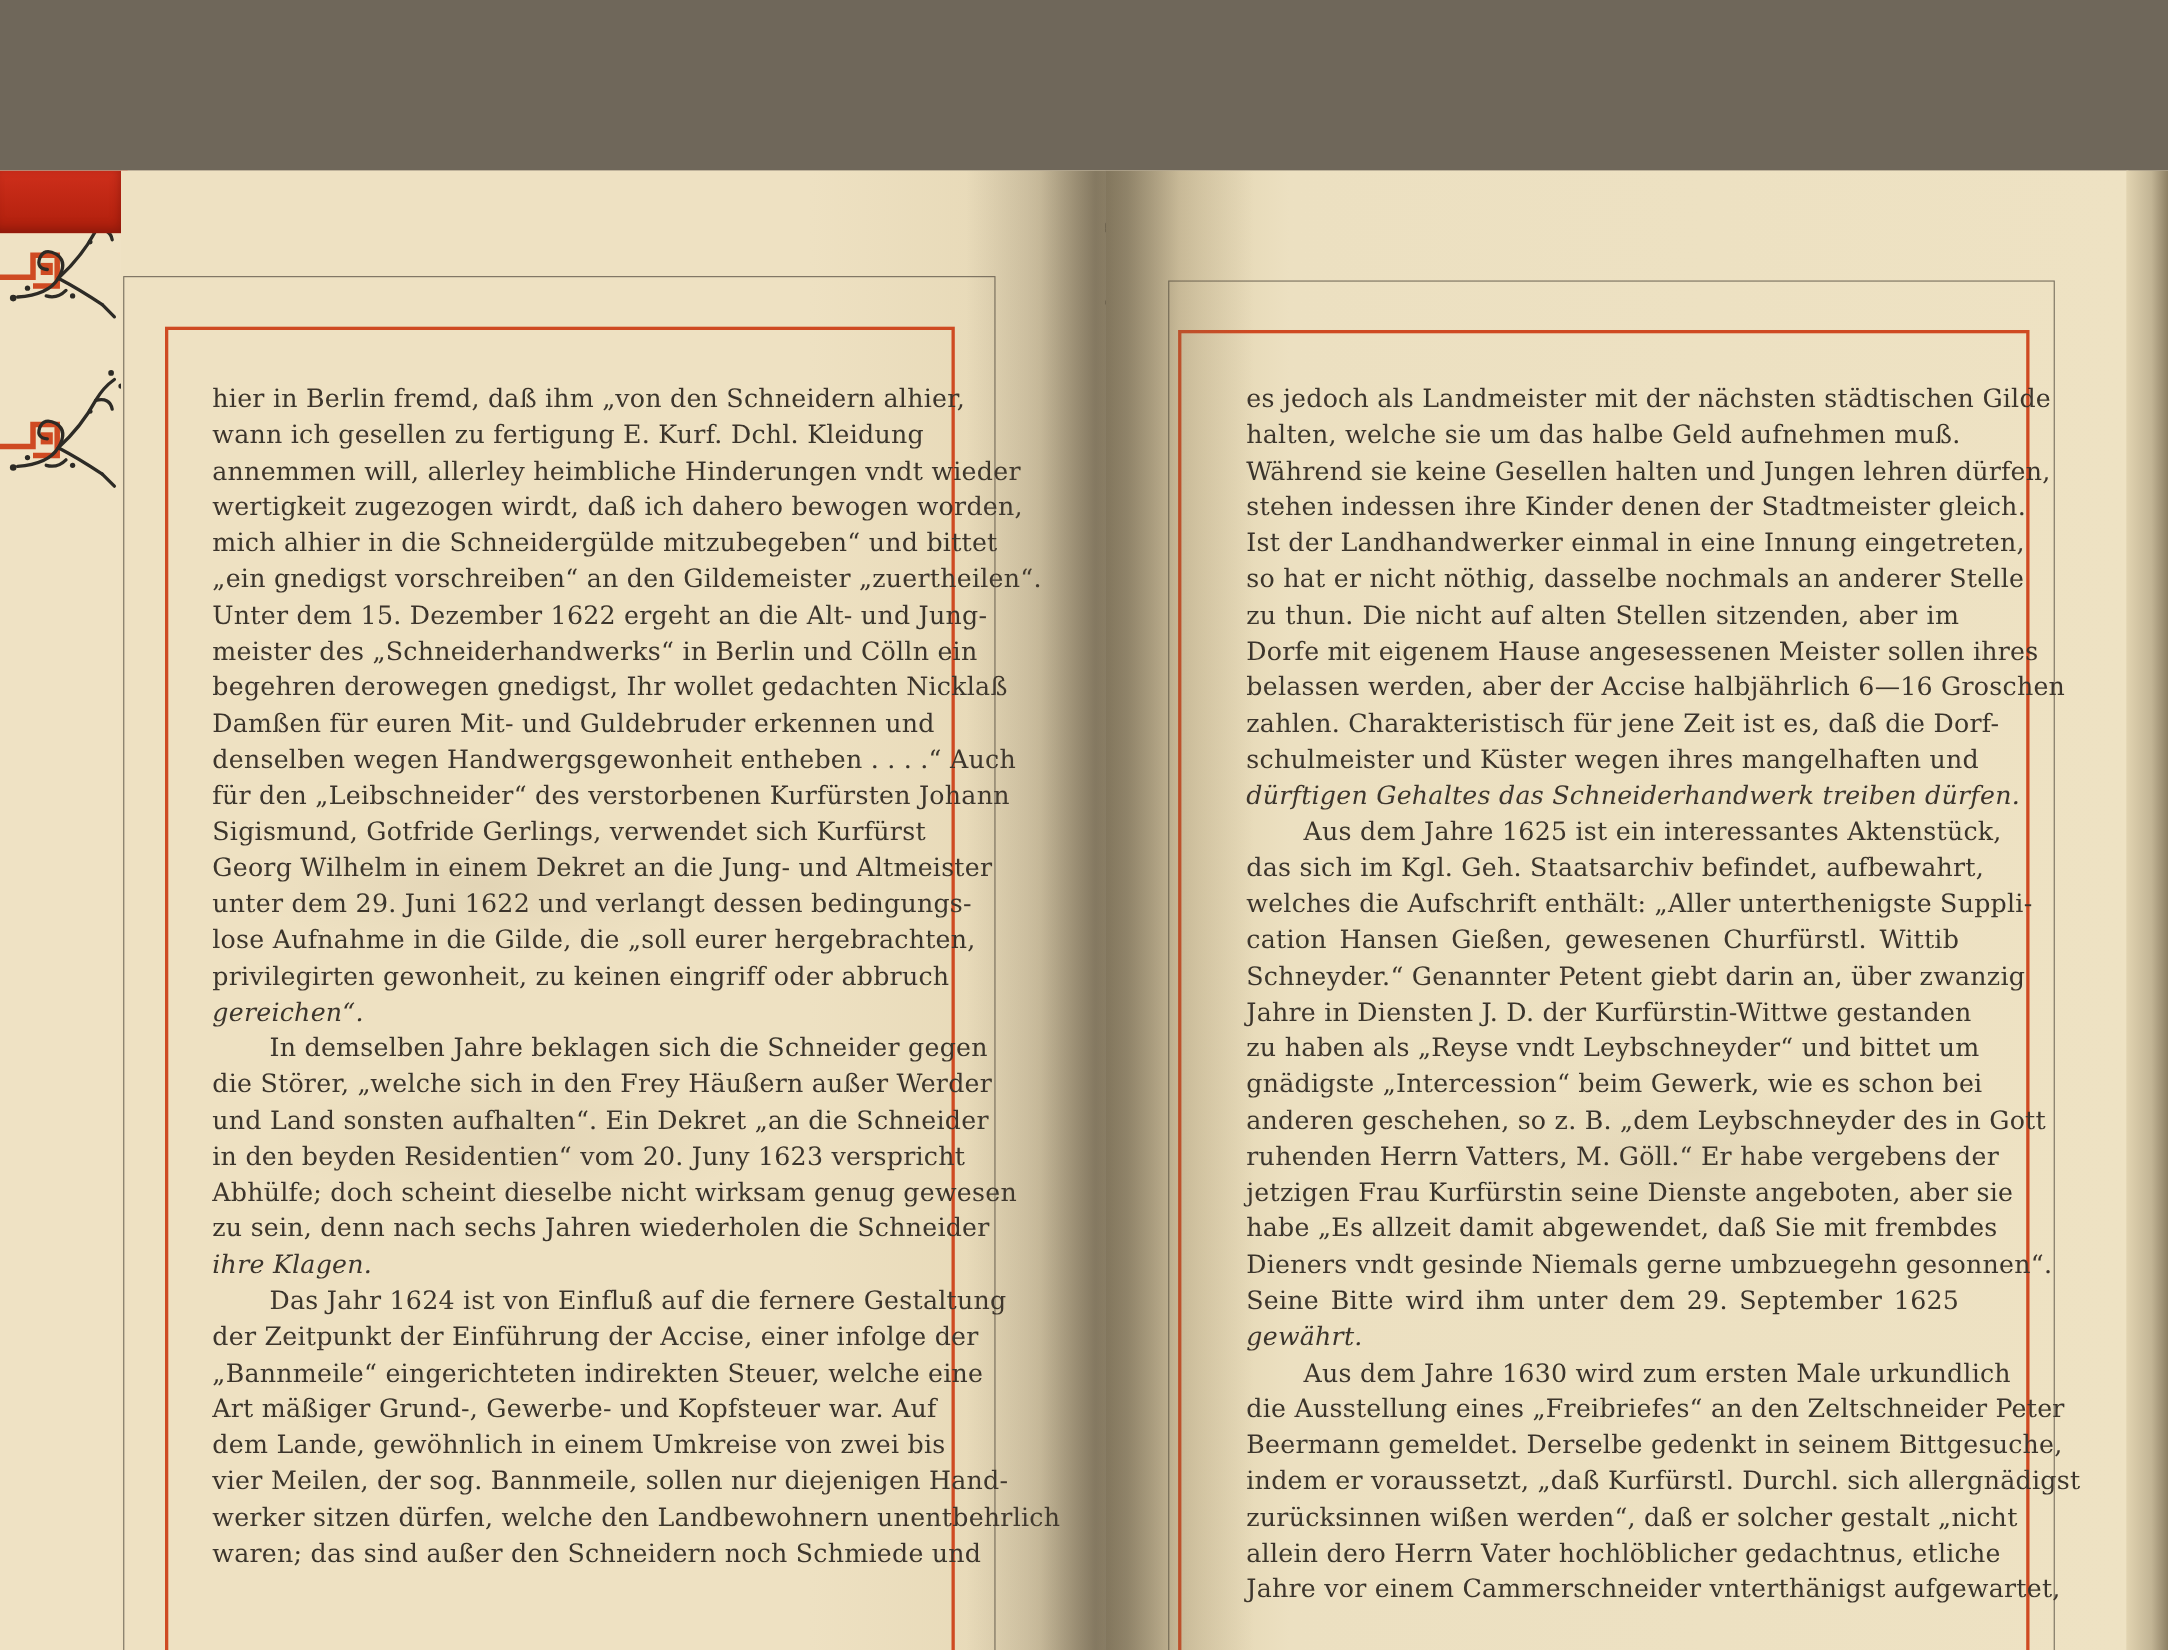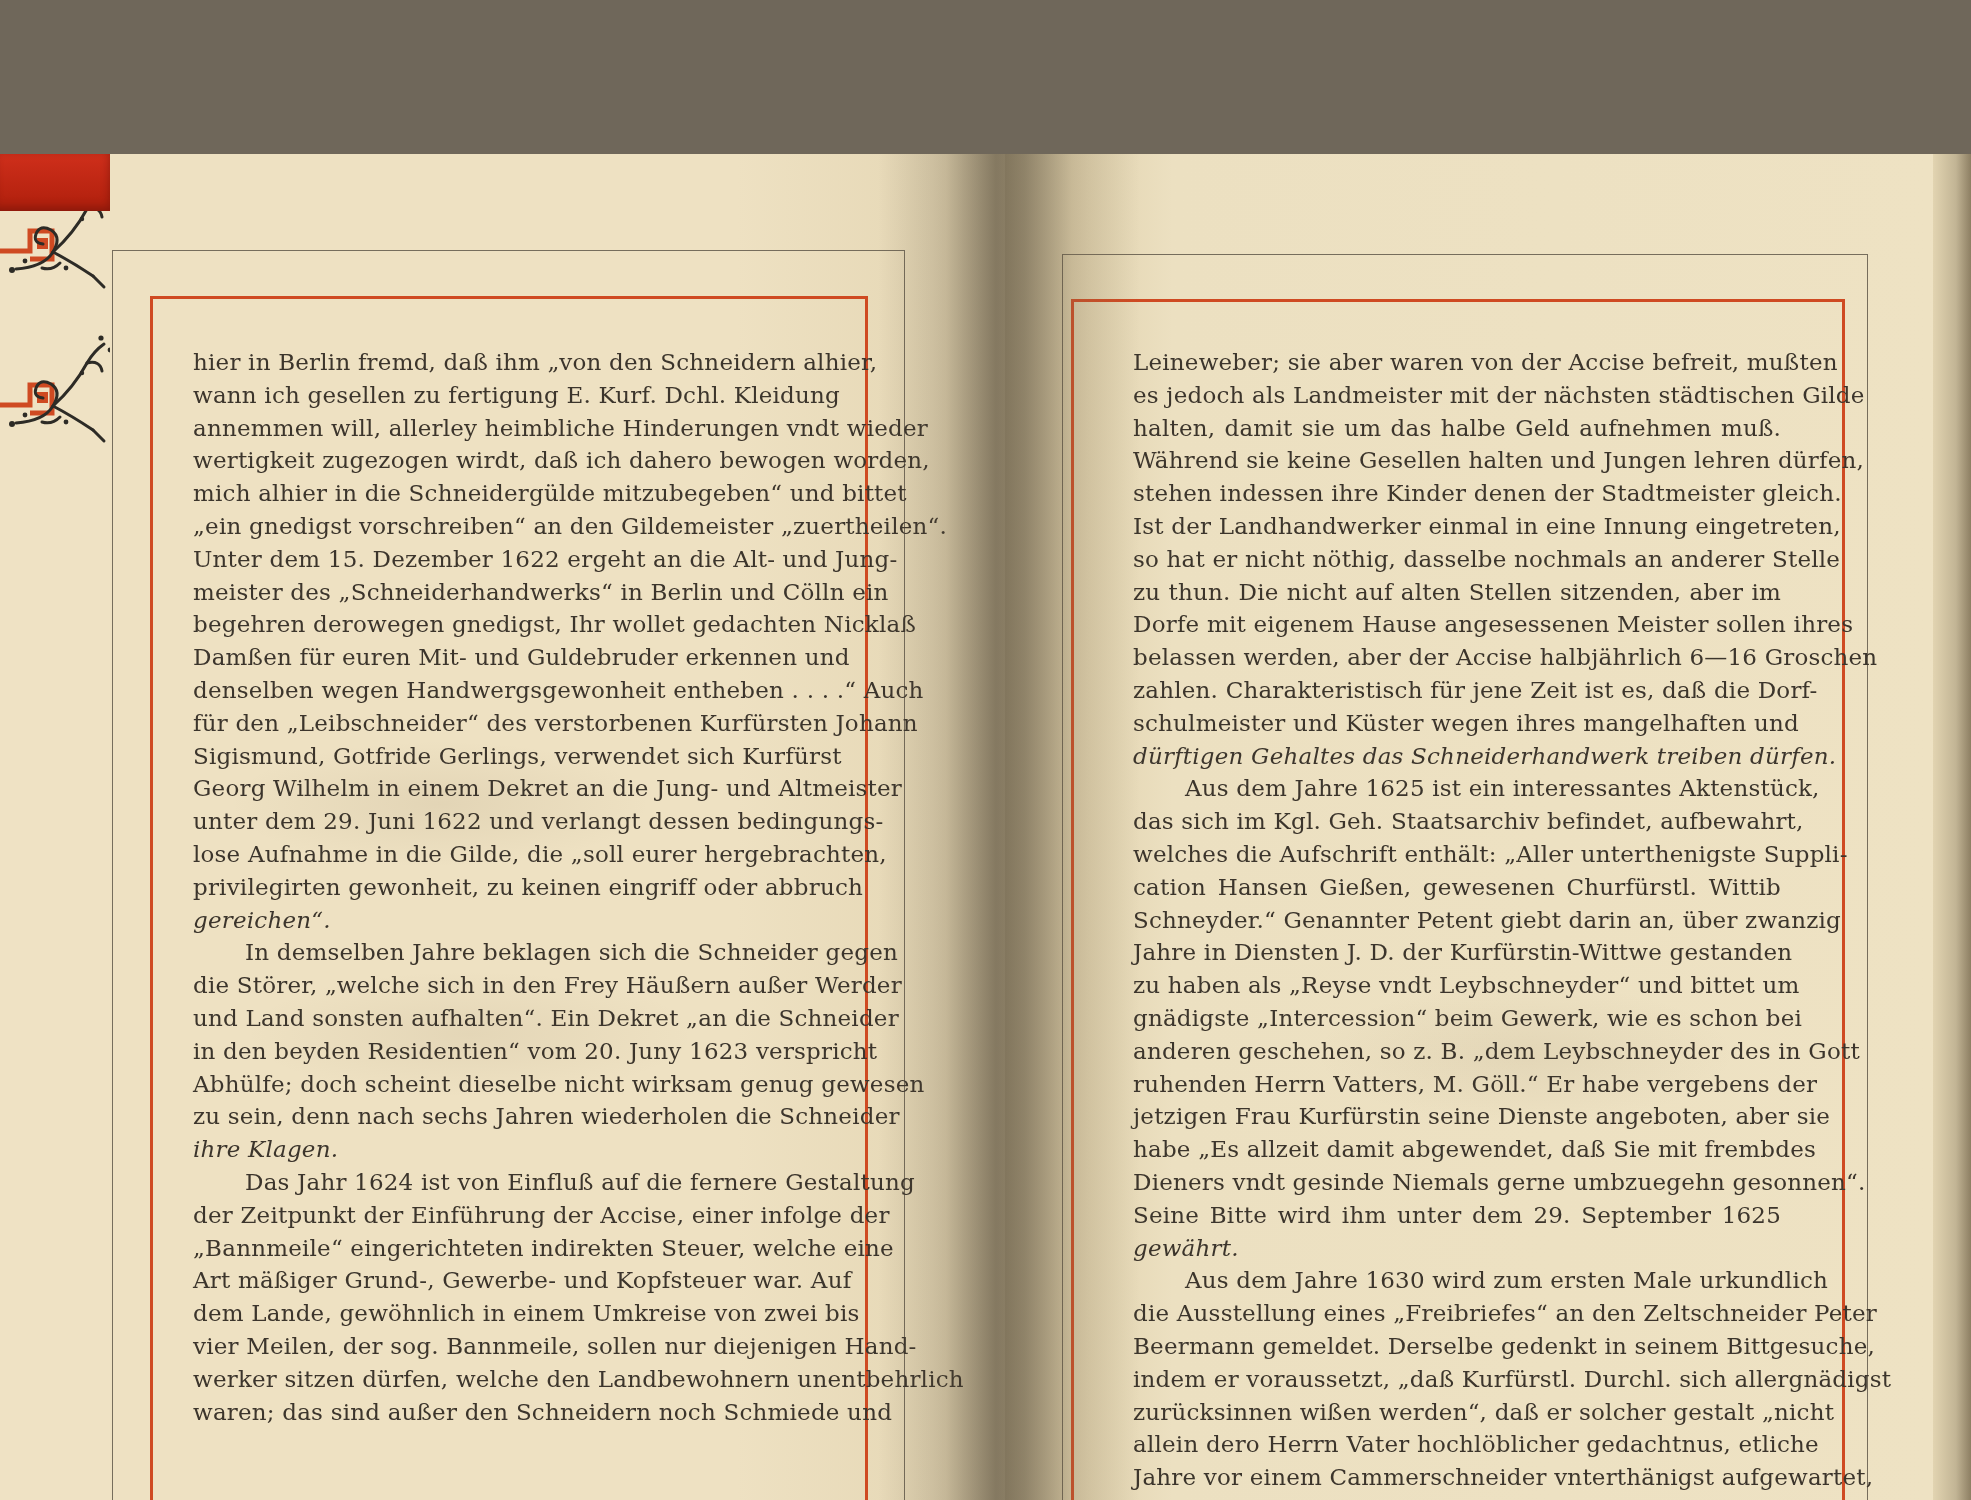--- a/index.html
+++ b/index.html
@@ -125,23 +125,22 @@
         <div class="text-line">waren; das sind außer den Schneidern noch Schmiede und</div>
       </div>
 
   </div>
 
   
   <div class="page page-right">
     <div class="rule-black"></div>
     <div class="rule-red"></div>
     <div class="text-block">
-        <div class="text-line">Leineweber; sie aber waren von der Accise befreit, mußten</div>
         <div class="text-line">es jedoch als Landmeister mit der nächsten städtischen Gilde</div>
-        <div class="text-line">halten, damit sie um das halbe Geld aufnehmen muß.</div>
+        <div class="text-line">halten, welche sie um das halbe Geld aufnehmen muß.</div>
         <div class="text-line">Während sie keine Gesellen halten und Jungen lehren dürfen,</div>
         <div class="text-line">stehen indessen ihre Kinder denen der Stadtmeister gleich.</div>
         <div class="text-line">Ist der Landhandwerker einmal in eine Innung eingetreten,</div>
         <div class="text-line">so hat er nicht nöthig, dasselbe nochmals an anderer Stelle</div>
         <div class="text-line">zu thun.  Die nicht auf alten Stellen sitzenden, aber im</div>
         <div class="text-line">Dorfe mit eigenem Hause angesessenen Meister sollen ihres</div>
         <div class="text-line">belassen werden, aber der Accise halbjährlich 6—16 Groschen</div>
         <div class="text-line">zahlen.  Charakteristisch für jene Zeit ist es, daß die Dorf-</div>
         <div class="text-line">schulmeister und Küster wegen ihres mangelhaften und</div>
         <div class="text-line para-end">dürftigen Gehaltes das Schneiderhandwerk treiben dürfen.</div>

